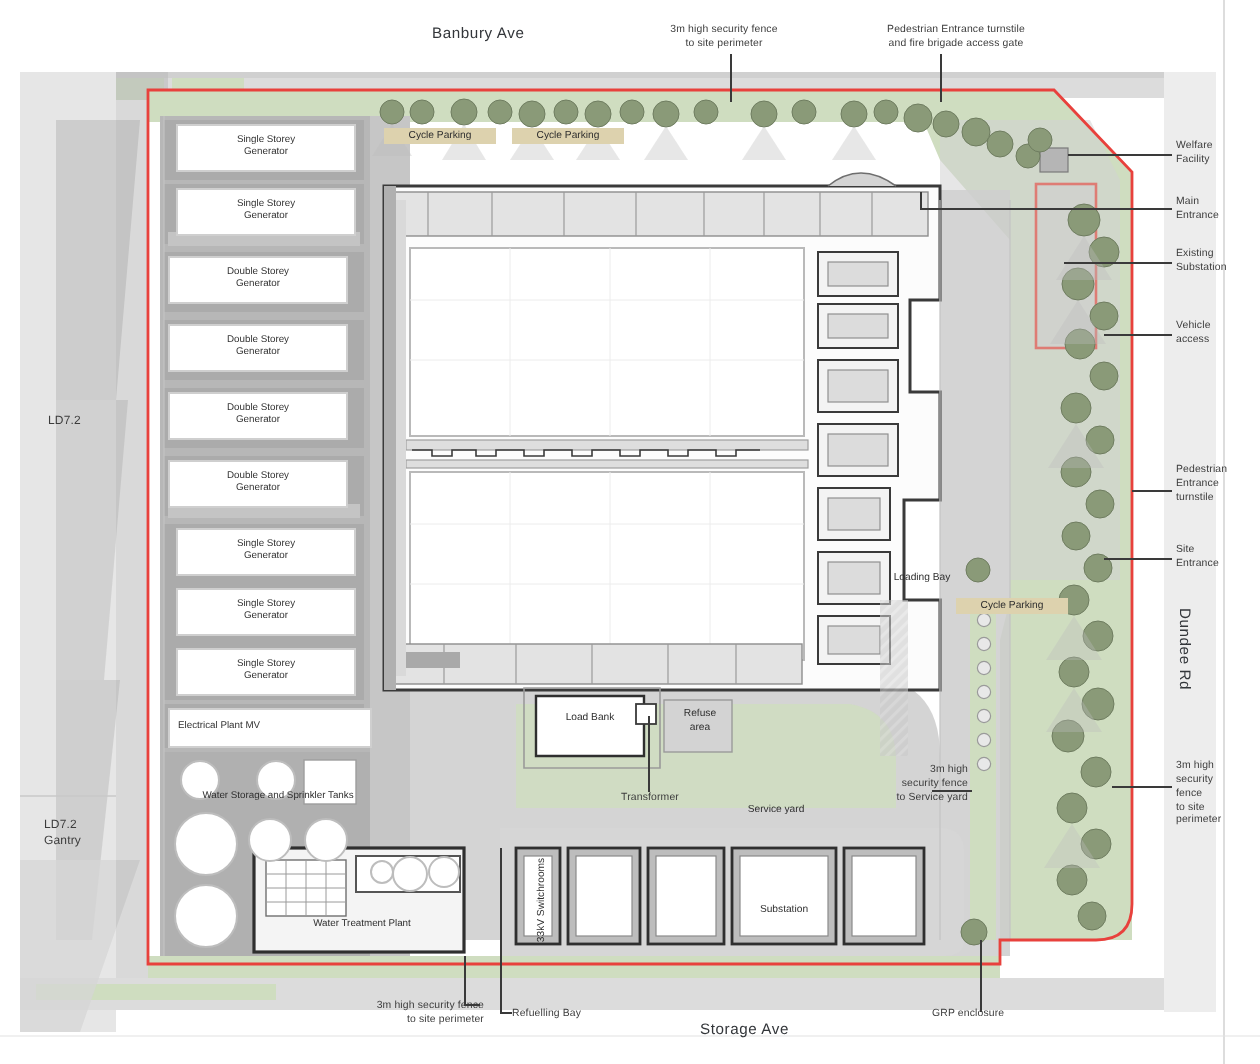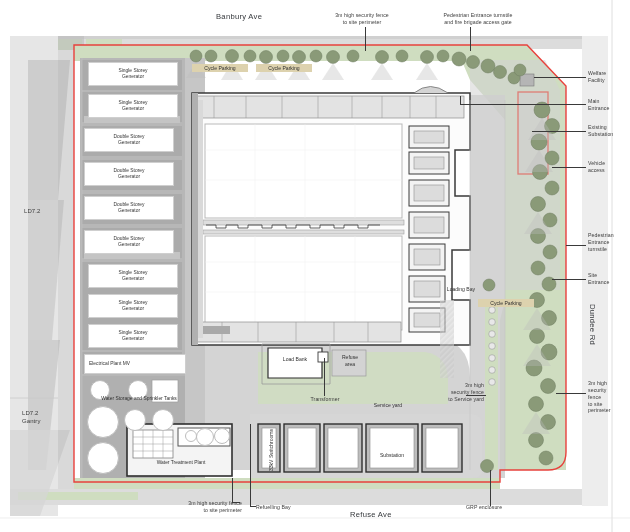--- a/index.html
+++ b/index.html
@@ -298,21 +298,21 @@
       <path d="M542,118 L556,140 L528,140 Z"></path>
         <path d="M539,150 L553,172 L525,172 Z"></path>
       <path d="M538,212 L552,234 L524,234 Z"></path>
         <path d="M537,308 L551,330 L523,330 Z"></path>
       <path d="M537,344 L551,366 L523,366 Z"></path>
         <path d="M536,412 L550,434 L522,434 Z"></path>
     </g>
   </svg>
 
   <div class="roadname" style="left:216px;top:12px;">Banbury Ave</div>
-  <div class="roadname" style="left:350px;top:510px;">Refuse Ave</div>
+  <div class="roadname" style="left:350px;top:510px;">Storage Ave</div>
   <div class="roadname vrt" style="left:572px;top:320px;transform:rotate(90deg);">Dundee Rd</div>
 
   <div class="lbl" style="left:24px;top:208px;font-size:6px;">LD7.2</div>
   <div class="lbl" style="left:22px;top:410px;font-size:6px;">LD7.2
 Gantry</div>
 
   <div class="plot" style="left:88px;top:62px;width:88px;height:22px;">Single Storey
 Generator</div>
   <div class="plot" style="left:88px;top:94px;width:88px;height:22px;">Single Storey
 Generator</div>

